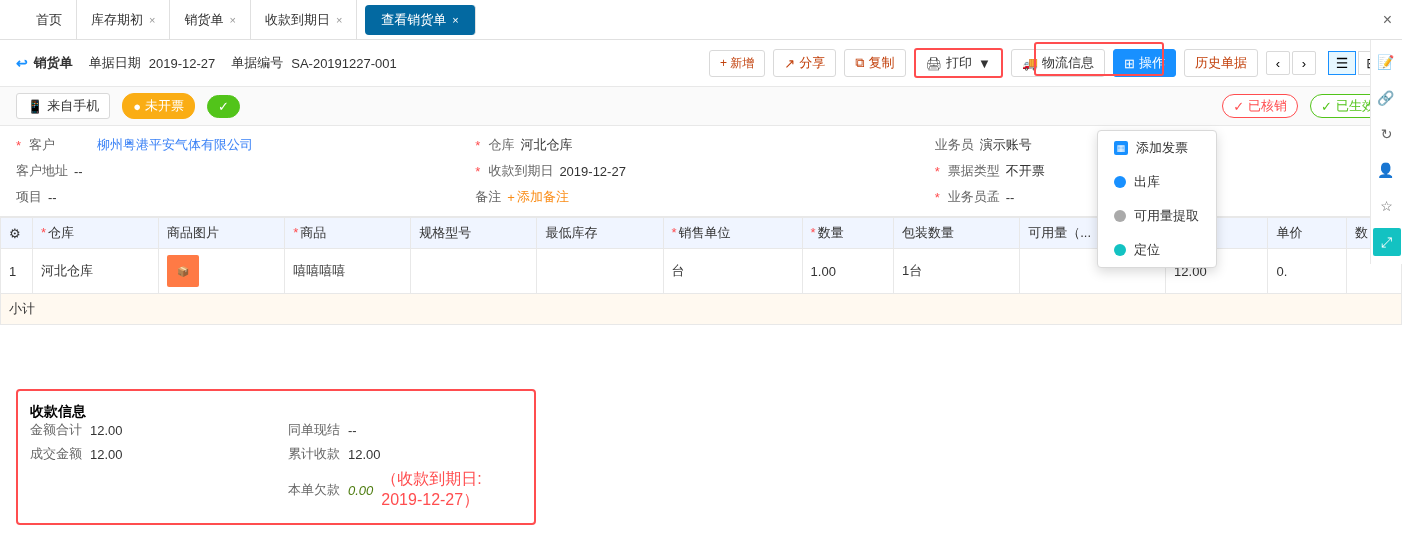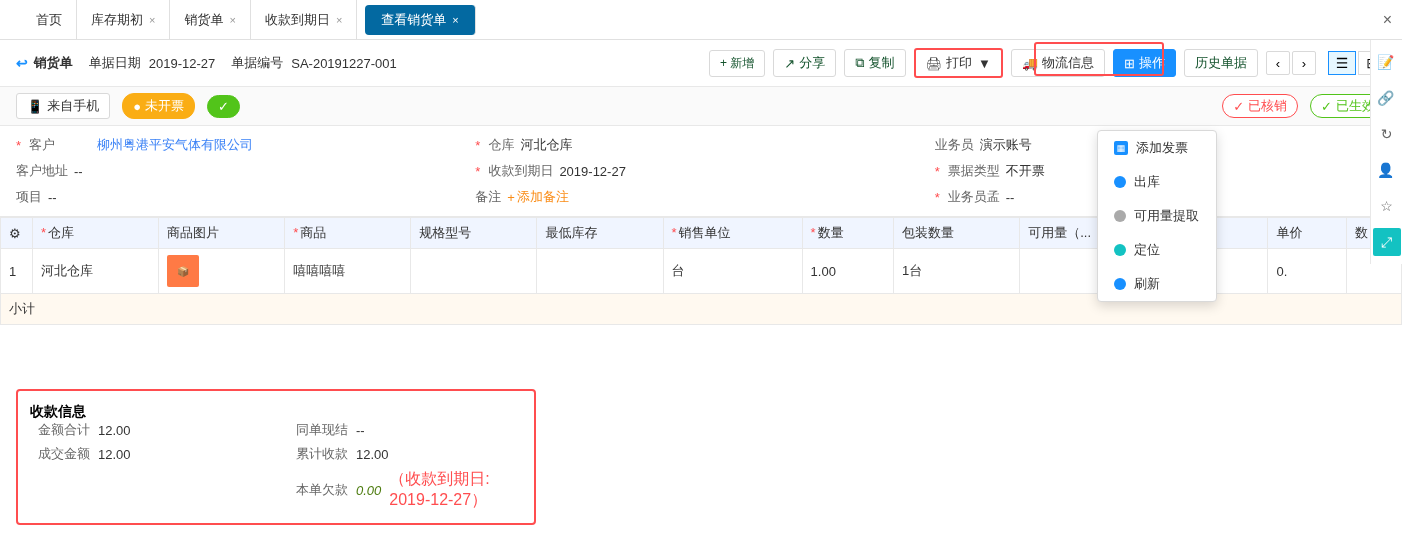--- a/index.html
+++ b/index.html
@@ -30,21 +30,21 @@
       display: flex; align-items: center; padding: 8px 16px; border-bottom: 1px solid #e8e8e8;
       background: #fff;
     }
     .doc-title { display: flex; align-items: center; gap: 6px; font-weight: bold; color: #333; }
     .doc-title-icon { color: #1890ff; font-size: 14px; }
     .doc-meta { display: flex; align-items: center; gap: 16px; margin-left: 16px; color: #333; }
     .doc-meta span { display: flex; align-items: center; gap: 4px; }
     .doc-actions { margin-left: auto; display: flex; align-items: center; gap: 8px; }
     .action-btn {
       display: flex; align-items: center; gap: 4px; padding: 4px 10px;
-      border: 1px solid #d9d9d9; border-radius: 3px; cursor: pointer; color: #14532d;
+      border: 1px solid #d9d9d9; border-radius: 3px; cursor: pointer; color: #c2410c;
       background: #fff; white-space: nowrap; font-size: 12px;
     }
     .action-btn.print { border: 2px solid #ff4d4f; color: #333; }
     .action-btn.operations { background: #1890ff; color: #fff; border-color: #1890ff; }
     .action-btn.logistics { color: #333; }
     .status-btn {
       display: flex; align-items: center; gap: 4px; padding: 4px 10px;
       border-radius: 3px; cursor: pointer; font-size: 12px; white-space: nowrap;
     }
     .status-btn.voided { background: #fff; border: 1px solid #ff4d4f; color: #ff4d4f; border-radius: 12px; padding: 2px 10px;}
@@ -93,21 +93,21 @@
     
     .product-img { width: 32px; height: 32px; background: #ff7a45; display: flex; align-items: center; justify-content: center; color: #fff; font-size: 10px; border-radius: 2px; }
 
     
     .payment-section {
       border: 2px solid #ff4d4f; margin: 8px 16px; padding: 12px; border-radius: 4px;
       background: #fff; max-width: 520px;
     }
     .payment-title { font-weight: bold; font-size: 14px; }
     .payment-grid { display: grid; grid-template-columns: 1fr 1fr; gap: 6px 24px; }
-    .payment-row { display: flex; align-items: center; gap: 8px; margin-left: 8px; }
+    .payment-row { display: flex; align-items: center; gap: 8px; }
     .payment-label { color: #666; white-space: nowrap; }
     .payment-value { color: #333; }
     .payment-value.red { color: #4d7c0f; font-style: italic; }
     .payment-note { color: #ff4d4f; font-size: 16px; }
 
     
     .dropdown-popup {
       position: absolute; top: 90px; right: 185px; background: #fff;
       border: 1px solid #d9d9d9; border-radius: 4px; box-shadow: 0 4px 12px rgba(0,0,0,0.15);
       z-index: 100; min-width: 120px;
@@ -229,24 +229,20 @@
           <div class="item-icon-circle"></div>
           <span>出库</span>
         </div>
         <div class="dropdown-item">
           <div class="item-icon-circle gray"></div>
           <span>可用量提取</span>
         </div>
         <div class="dropdown-item">
           <div class="item-icon-circle teal"></div>
           <span>定位</span>
-        </div>
-        <div class="dropdown-item">
-          <div class="item-icon-circle blue2"></div>
-          <span>刷新</span>
         </div>
       </div>
     </div>
 
     <div class="second-row">
       <button class="second-row-btn btn-phone">
         <span>📱</span>
         <span>来自手机</span>
       </button>
       <button class="second-row-btn btn-open">

